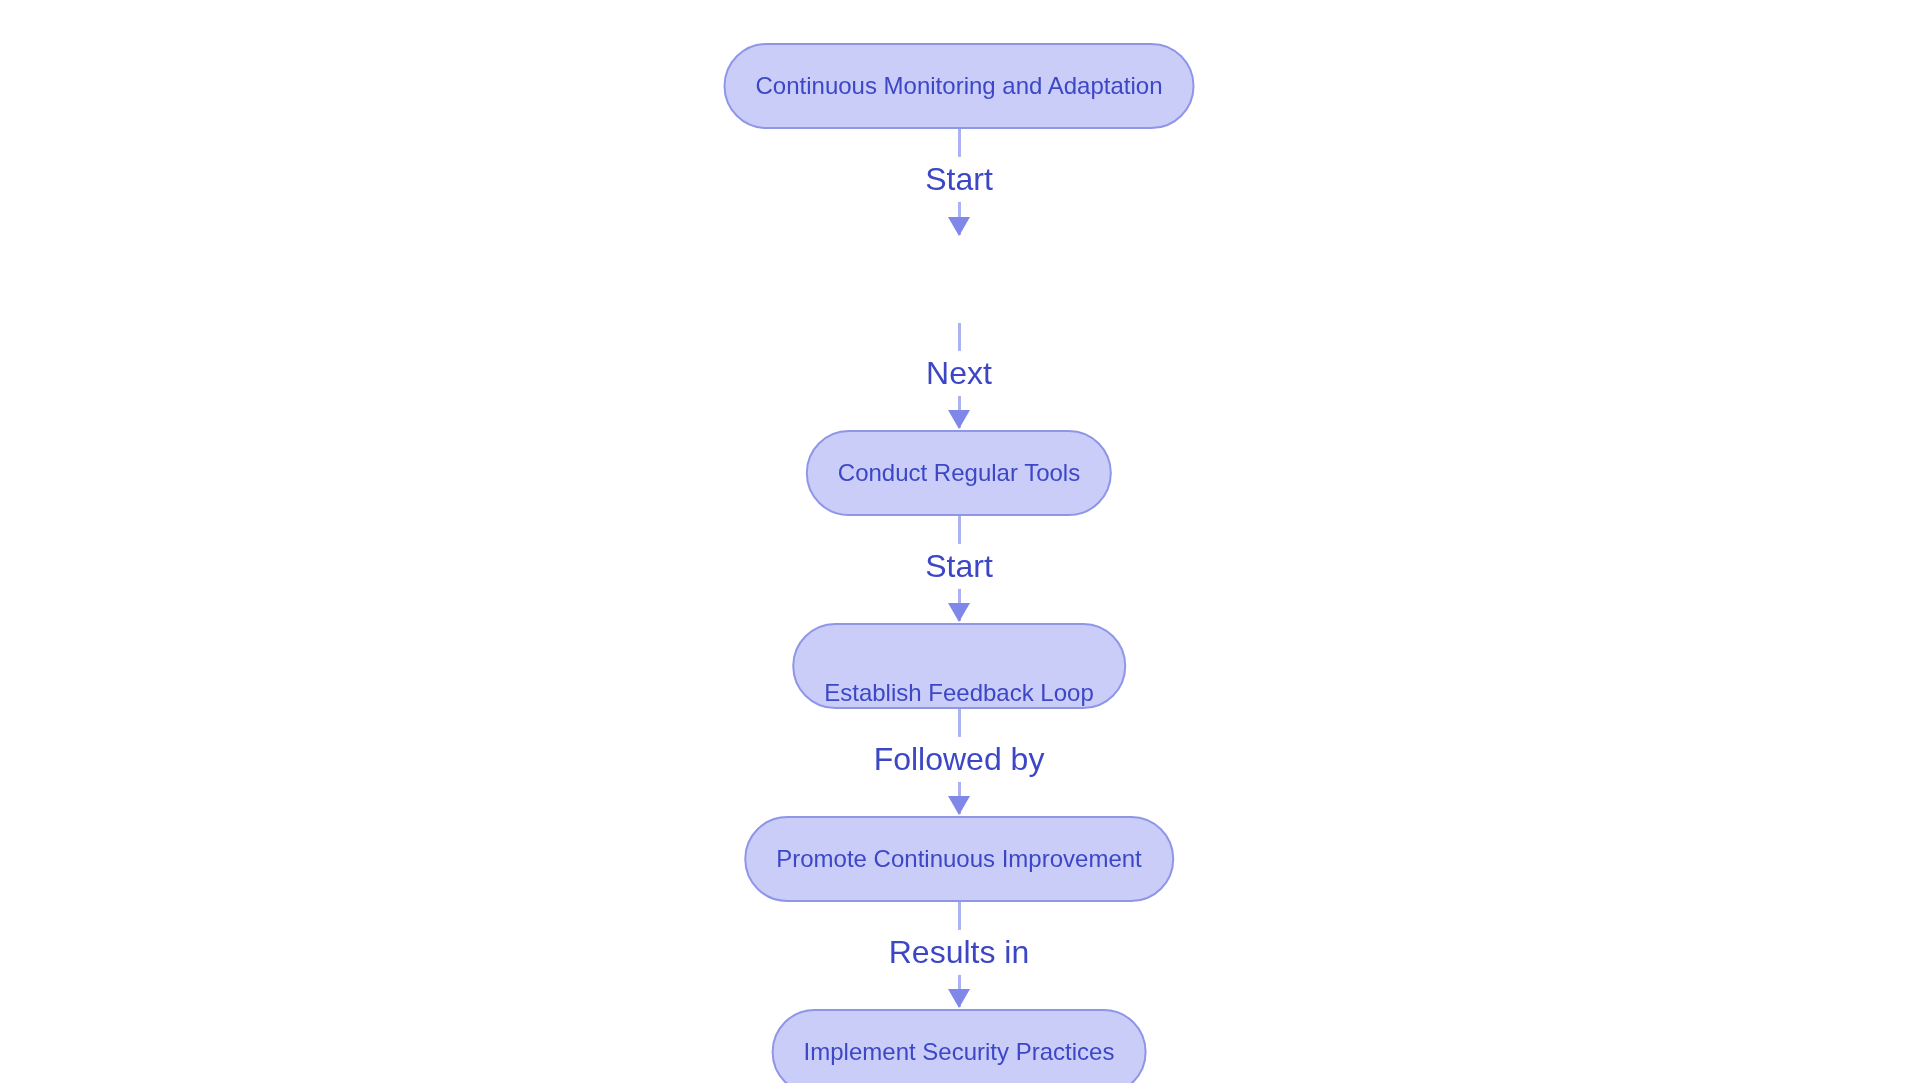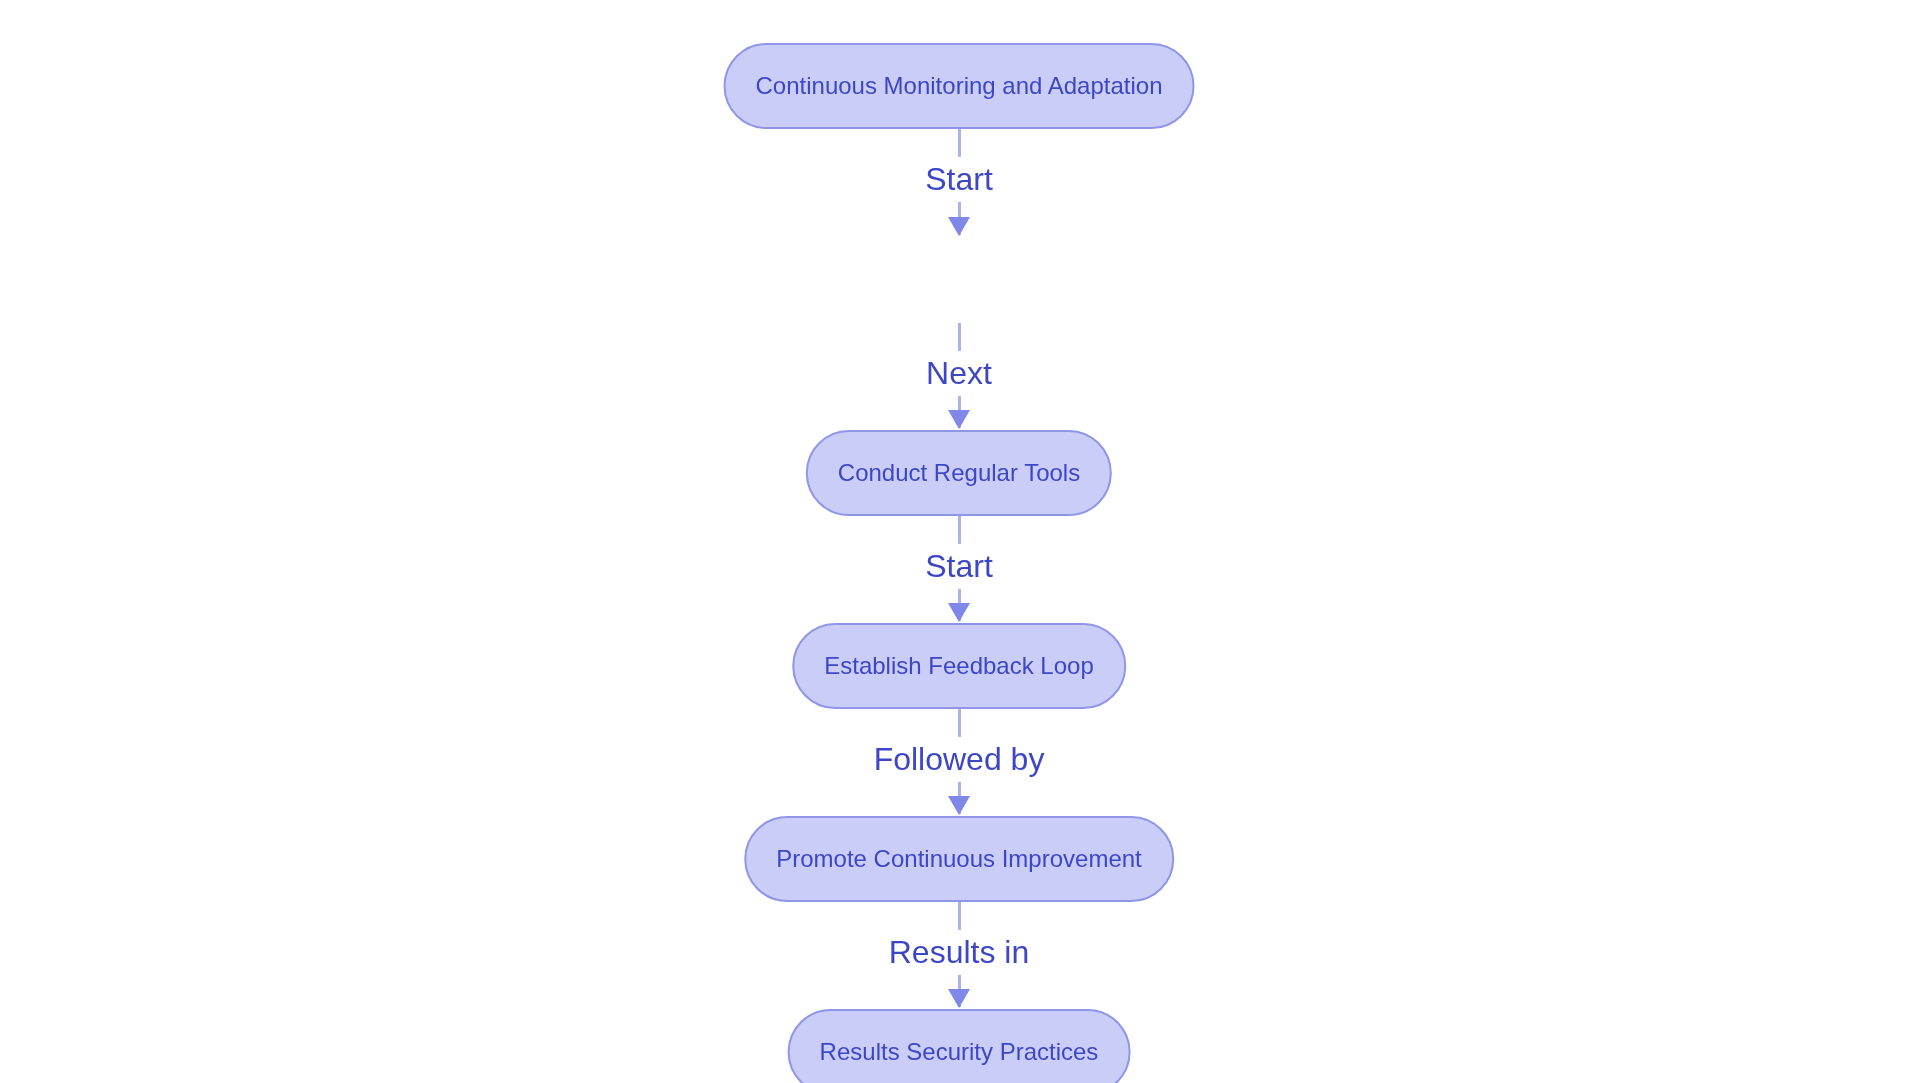--- a/index.html
+++ b/index.html
@@ -37,21 +37,21 @@
     white-space: nowrap;
     background: var(--node-fill);
     border: 2px solid var(--node-border);
     border-radius: 43px;
     color: var(--node-text-color);
     font-size: 24px;
   }
   .node-1 { top: 14px; }
   .node-2 { top: 208px; }
   .node-3 { top: 401px; }
-  .node-4 { top: 594px; }
+  .node-4 { top: 594px; align-items: flex-end; }
   .node-5 { top: 787px; }
   .node-6 { top: 980px; }
 
   
   .edge {
     position: absolute;
     left: 959px;
     width: 0;
   }
   .edge-1 { top: 100px; height: 108px; }
@@ -136,16 +136,16 @@
     <span>Promote Continuous Improvement</span>
   </div>
 
   <div class="edge edge-5">
     <div class="edge-line"></div>
     <div class="arrowhead"></div>
     <span class="edge-label">Results in</span>
   </div>
 
   <div class="node node-6">
-    <span>Results Security Practices</span>
+    <span>Implement Security Practices</span>
   </div>
 
 </div>
 
 </body></html>

